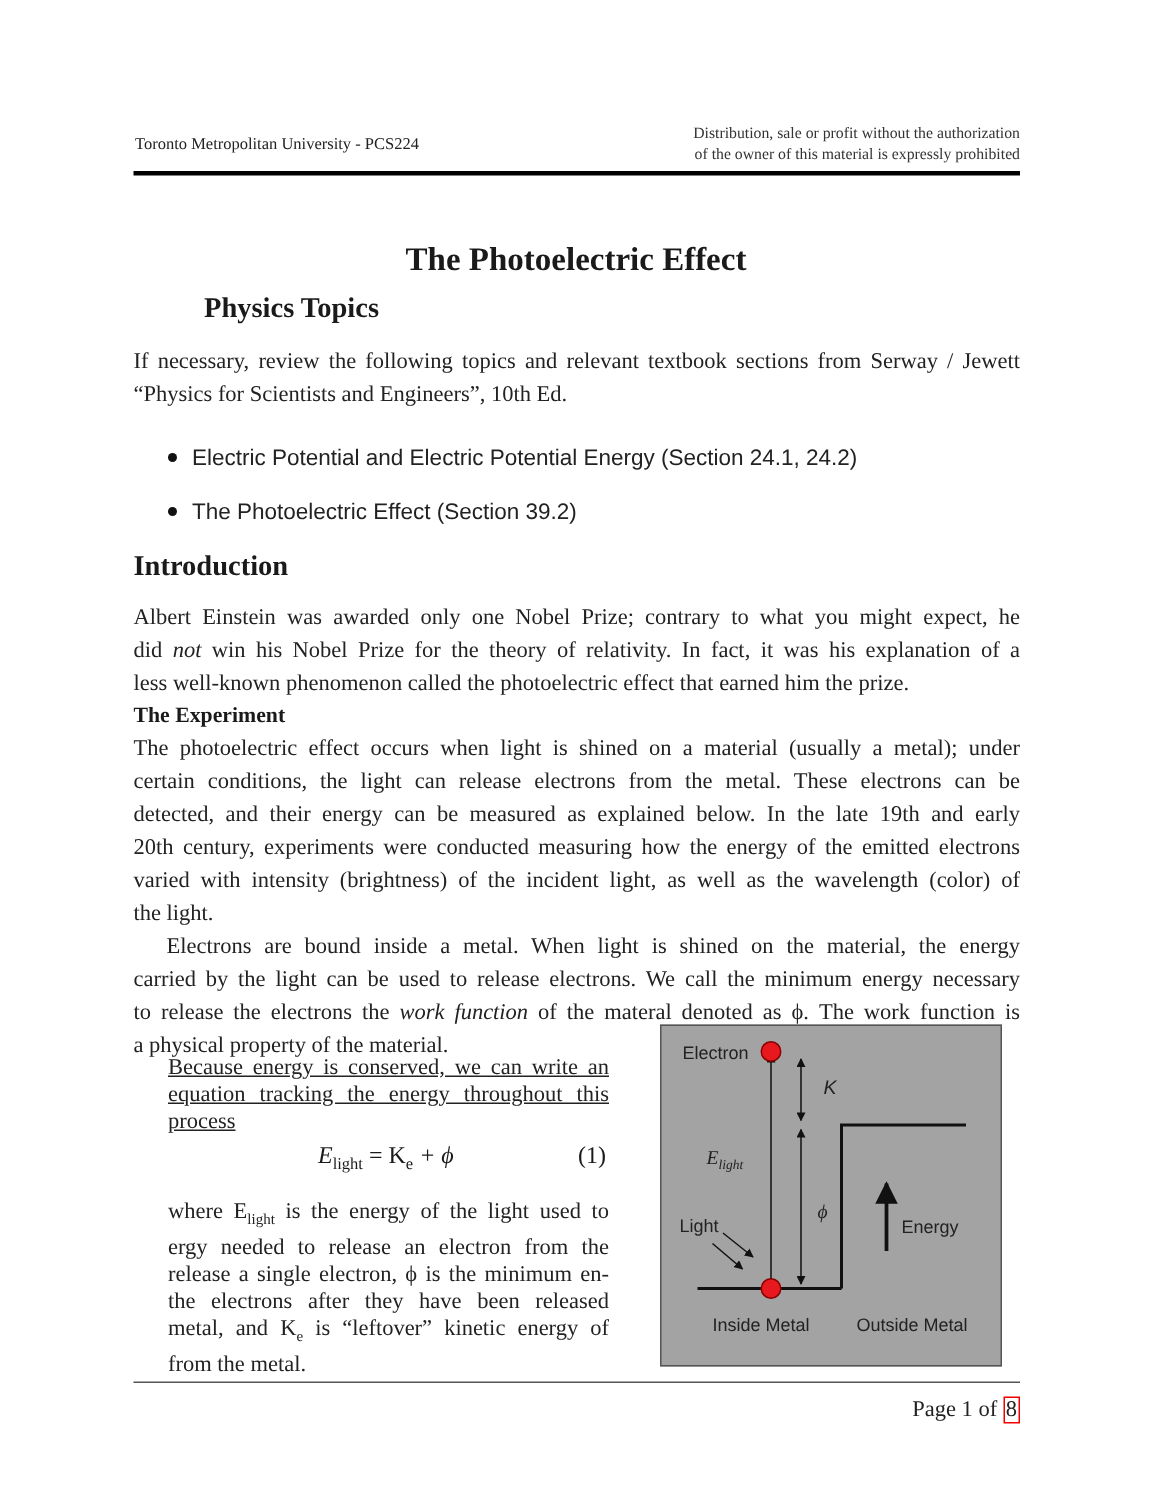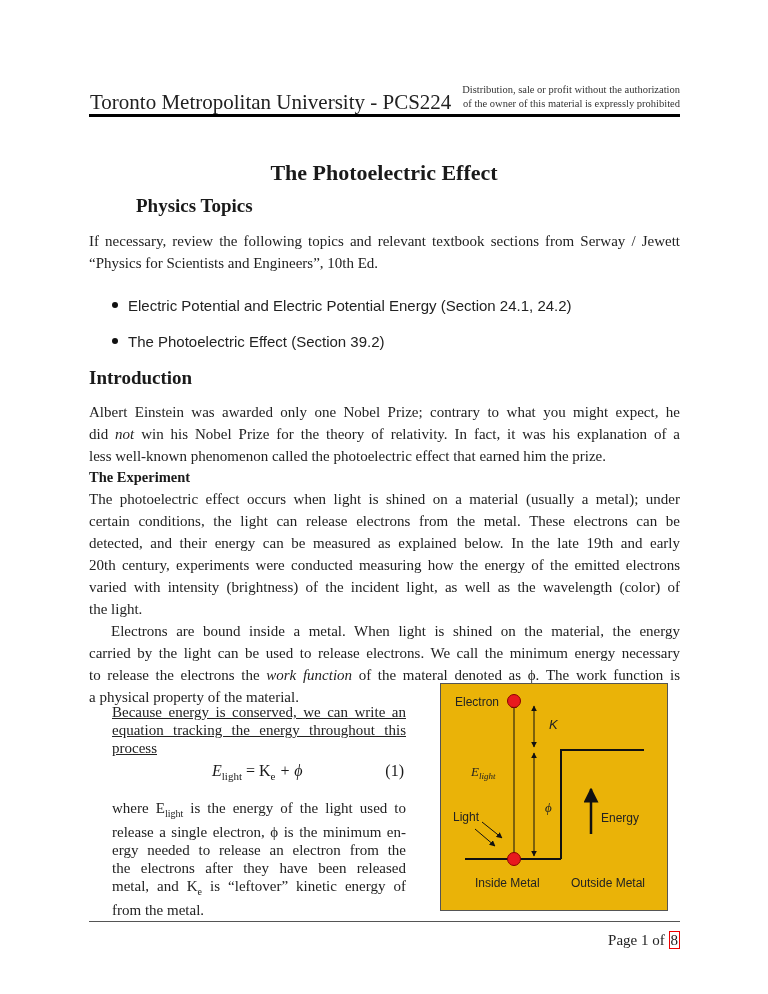--- a/index.html
+++ b/index.html
@@ -1,20 +1,20 @@
 <!DOCTYPE html>
 <html><head>
 <meta charset="utf-8">
 <style>
   html, body { margin: 0; padding: 0; background: #ffffff; }
   body { width: 768px; height: 994px; position: relative; overflow: hidden;
          font-family: "DejaVu Serif", "Liberation Serif", serif; color: #1a1a1a; }
   .page { position: absolute; left: 0; top: 0; width: 768px; height: 994px; }
 
-  .hdr-left { position: absolute; left: 90px; top: 90px; font-size: 21px; font-family: "Liberation Serif", serif; color:#222; }
+  .hdr-left { position: absolute; left: 90px; top: 90px; font-size: 11px; font-family: "Liberation Serif", serif; color:#222; }
   .hdr-right { position: absolute; right: 88px; top: 83px; width: 320px; text-align: right; font-size: 10.5px; line-height: 14px; font-family: Liberation Serif, serif; color:#333; }
   .hdr-rule { position: absolute; left: 89px; top: 114px; width: 591px; height: 3px; background: #000; }
 
   .title { position: absolute; left: 0; width: 768px; top: 160px; text-align: center; font-size: 22px; font-weight: bold; font-family: "Liberation Serif", serif; }
 
   .h2 { position: absolute; left: 89px; font-size: 19px; font-weight: bold; font-family: "Liberation Serif", serif; }
   .h3 { position: absolute; left: 89px; font-size: 14.5px; font-weight: bold; font-family: "Liberation Serif", serif; }
 
   .para { position: absolute; left: 89px; width: 591px; font-size: 15px; line-height: 22px; text-align: justify; font-family: "Liberation Serif", serif; color:#222; }
   .para .line { display:block; text-align: justify; text-align-last: justify; white-space: nowrap; }
@@ -26,21 +26,21 @@
 
   .col-text { position: absolute; left: 112px; width: 294px; font-size: 15px; line-height: 18px; font-family: "Liberation Serif", serif; color:#222; }
   .col-text .line { display:block; text-align: justify; text-align-last: justify; white-space: nowrap; }
   .col-text .line.last { text-align-last: left; }
 
   .equation { position: absolute; left: 112px; top: 762px; width: 294px; height: 22px; font-family: "Liberation Serif", serif; font-size: 16px; }
   .equation .expr { position: absolute; left: 100px; top: 0; font-style: italic; text-align: right; }
   .equation .expr sub { font-style: normal; font-size: 11px; }
   .equation .num { position: absolute; right: 2px; top: 0; }
 
-  .diagram { position: absolute; left: 440px; top: 683px; width: 226px; height: 226px; border: 1.5px solid #555; background: #eab308; }
+  .diagram { position: absolute; left: 440px; top: 683px; width: 226px; height: 226px; border: 1.5px solid #555; background: #a3a3a3; }
 
   .foot-rule { position: absolute; left: 89px; top: 921px; width: 591px; height: 1px; background: #555; }
   .foot { position: absolute; right: 88px; top: 932px; font-size: 15px; font-family: "Liberation Serif", serif; color:#222; }
   .foot .total { border: 1px solid #e00; padding: 0 1px; }
 </style>
 </head>
 <body>
 
 <div class="page">
 
@@ -97,22 +97,22 @@
     <span class="line last">process</span>
   </div>
 
   <div class="equation">
     <span class="expr"><span>E</span><sub>light</sub><span style="font-style:normal"> = K</span><sub>e</sub><span> + ϕ</span></span>
     <span class="num">(1)</span>
   </div>
 
   <div class="col-text" style="top:799px;">
     <span class="line"><span>where E</span><sub style="font-size:10px">light</sub><span> is the energy of the light used to</span></span>
+    <span class="line">ergy needed to release an electron from the</span>
     <span class="line">release a single electron, ϕ is the minimum en-</span>
-    <span class="line">ergy needed to release an electron from the</span>
     <span class="line">the electrons after they have been released</span>
     <span class="line"><span>metal, and K</span><sub style="font-size:10px">e</sub><span> is “leftover” kinetic energy of</span></span>
     <span class="line last">from the metal.</span>
   </div>
 
   <div class="diagram">
     <svg width="226" height="226" viewBox="0 0 226 226" xmlns="http://www.w3.org/2000/svg">
       <defs>
         <marker id="ah" viewBox="0 0 10 10" refX="9" refY="5" markerWidth="6" markerHeight="6" orient="auto-start-reverse">
           <path d="M0,0 L10,5 L0,10 z" fill="#111"></path>

